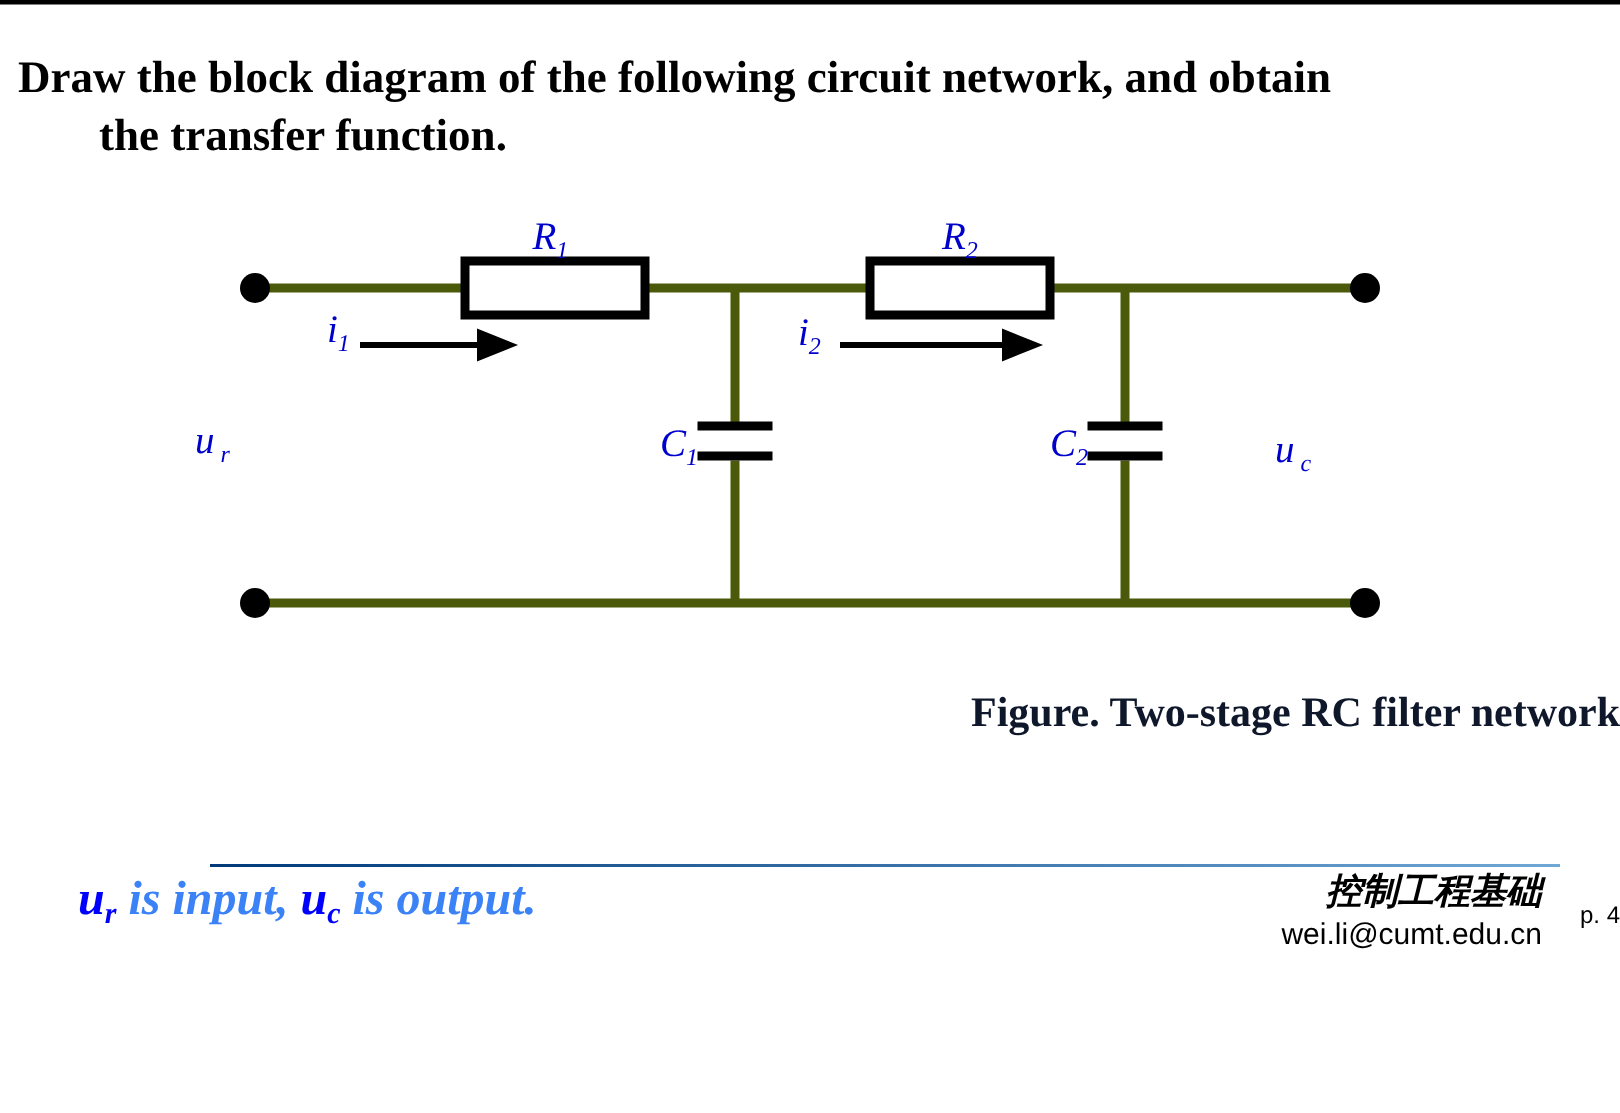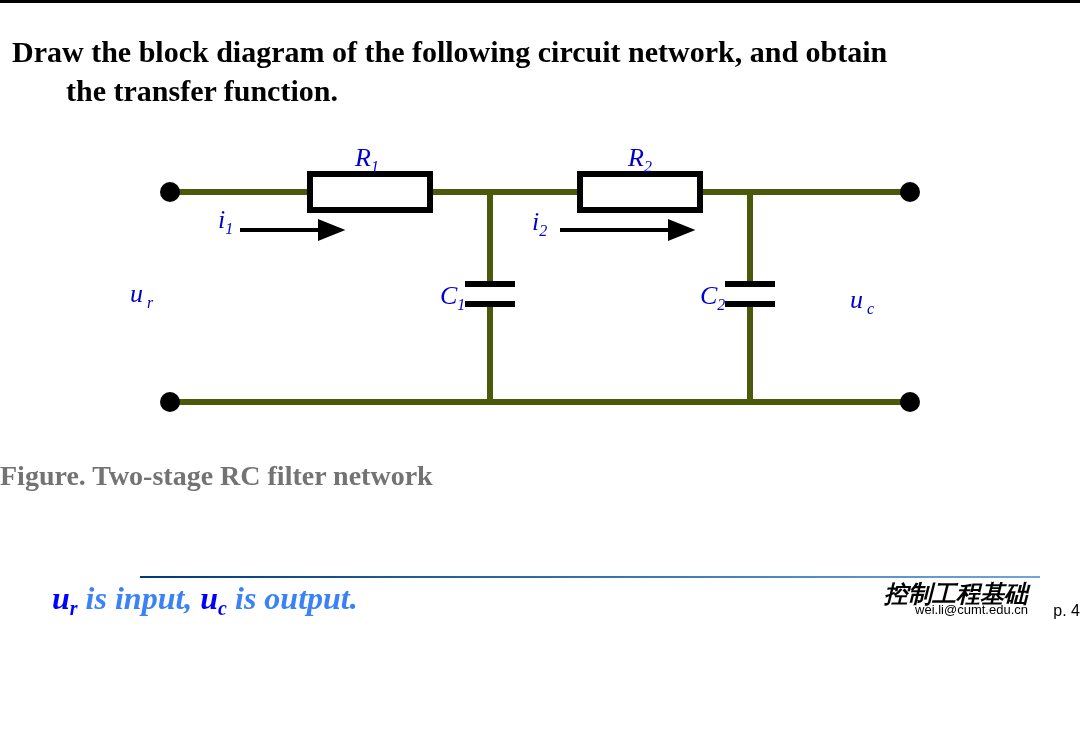--- a/index.html
+++ b/index.html
@@ -6,35 +6,35 @@
     html,body { width:1080px; height:742px; font-family:"Times New Roman",serif; background:#fff; }
     .page { position:relative; width:1080px; height:656px; }
     .topline { position:absolute; left:0; top:0; width:1080px; height:3px; background:#000; }
     .content { position:absolute; left:12px; top:32px; width:1056px; }
     .prompt { font-size:30px; font-weight:bold; color:#000; line-height:1.3; }
     .prompt .l2 { padding-left:54px; display:block; }
 
     .circuit { position:absolute; left:140px; top:152px; width:800px; height:280px; }
     .circuit svg { overflow:visible; }
 
-    .figcap { position:absolute; left:0; top:460px; width:1080px; text-align:left; font-size:28px; font-weight:bold; color:#737373; }
+    .figcap { position:absolute; left:0; top:460px; width:1080px; text-align:right; font-size:28px; font-weight:bold; color:#0f172a; }
 
     .iostmt { position:absolute; left:52px; top:580px; font-size:32px; font-weight:bold; color:#0000ff; font-style:italic; }
     .iostmt .var { font-style:italic; }
     .iostmt .sub { font-size:20px; position:relative; top:6px; }
     .iostmt .plain { color:#3b82f6; }
 
     .ftr { position:absolute; left:0; bottom:0; width:1080px; height:80px; }
     .ftr .hr { position:absolute; left:140px; top:0; width:900px; height:2px;
                background:linear-gradient(90deg,#003a7a,#6fa7d6); }
     .badge { position:absolute; left:40px; top:-6px; width:78px; height:78px; }
     .dept { position:absolute; left:150px; top:16px; font-family:"Microsoft YaHei","SimHei",sans-serif; font-size:26px; font-weight:bold; font-style:italic; color:#000; }
     .pg   { position:absolute; left:0; top:26px; width:1080px; text-align:right; font-family:Arial,sans-serif; font-size:16px; color:#000; }
     .course { position:absolute; right:52px; top:2px; font-family:"Microsoft YaHei","SimHei",sans-serif; font-size:24px; font-weight:bold; font-style:italic; color:#000; }
-    .email  { position:absolute; right:52px; top:26px; font-family:Arial,sans-serif; font-size:13px; color:#000; }
+    .email  { position:absolute; right:52px; top:36px; font-family:Arial,sans-serif; font-size:20px; color:#000; }
 
     
     .vlbl { font-family:"Times New Roman",serif; font-style:italic; fill:#0000cc; font-size:26px; }
     .vsub { font-size:16px; }
   </style>
 </head>
 <body>
 
 <div class="page">
   <div class="topline"></div>

